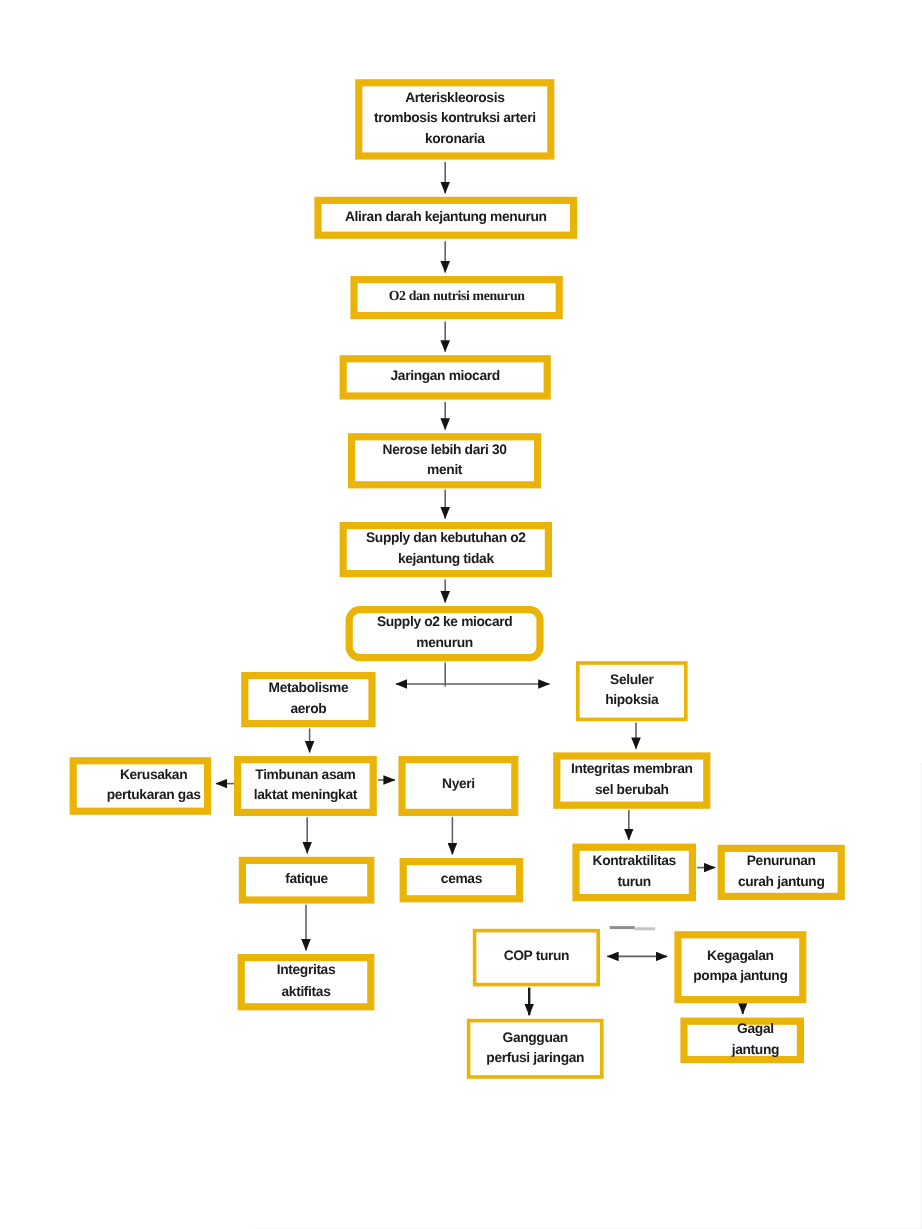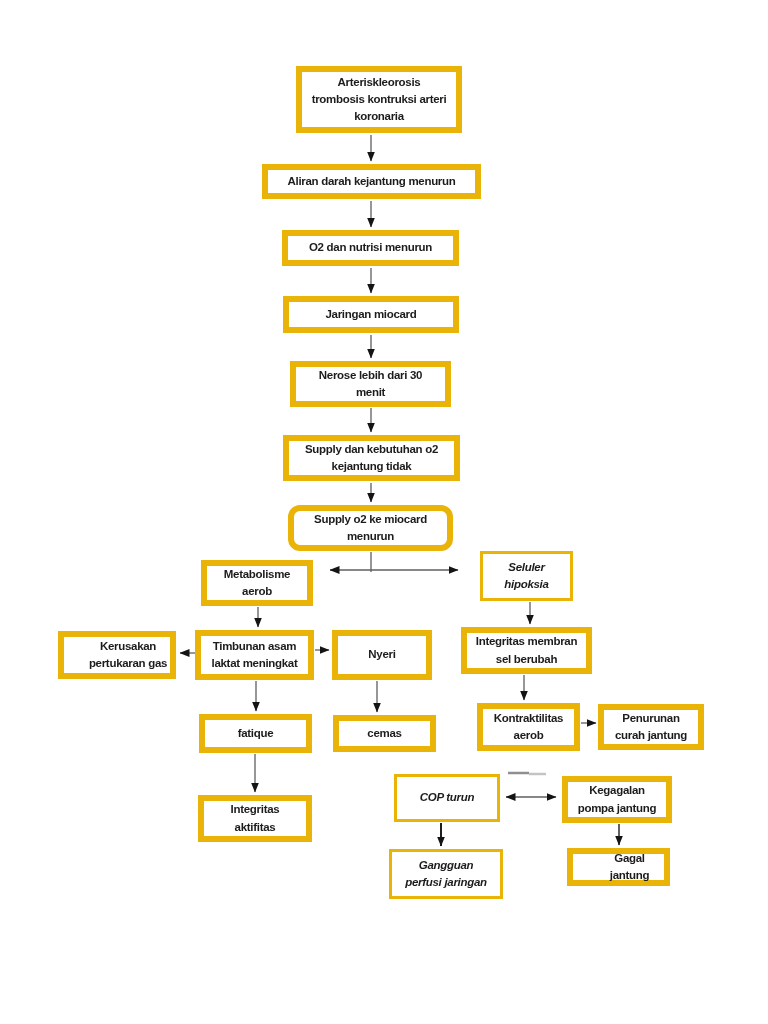--- a/index.html
+++ b/index.html
@@ -35,21 +35,20 @@
     white-space: pre-line;
     font-size: 11.5px;
     font-weight: 700;
     letter-spacing: -0.3px;
     line-height: 1.5;
     color: #1c1c1c;
     padding: 1px 2px;
   }
   .node.thick {
     border-width: 3px;
-    font-style: italic;
   }
 </style>
 </head>
 <body>
 
 <div class="page">
 
   <svg class="connector-layer" width="768" height="1024" viewBox="0 0 768 1024" xmlns="http://www.w3.org/2000/svg">
     <defs>
       <marker id="head" viewBox="0 0 10 8" refX="9.5" refY="4" markerWidth="10" markerHeight="8" markerUnits="userSpaceOnUse" orient="auto-start-reverse">
@@ -89,21 +88,21 @@
       <line x1="529" y1="774" x2="546" y2="774" stroke="#c4c4c4" stroke-width="2.5"></line>
     </g>
   </svg>
 
   <div class="node" style="left:296px; top:66px; width:166px; height:67px;">Arteriskleorosis
 trombosis kontruksi arteri
 koronaria</div>
 
   <div class="node" style="left:262px; top:164px; width:219px; height:35px;">Aliran darah kejantung menurun</div>
 
-  <div class="node" style="left:282px; top:230px; width:177px; height:36px;">O2 dan nutrisi menurun</div>
+  <div class="node" style="left:292px; top:230px; width:177px; height:36px;font-family:Liberation Serif, serif;">O2 dan nutrisi menurun</div>
 
   <div class="node" style="left:283px; top:296px; width:176px; height:37px;">Jaringan miocard</div>
 
   <div class="node" style="left:290px; top:361px; width:161px; height:46px;">Nerose lebih dari 30
 menit</div>
 
   <div class="node" style="left:283px; top:435px; width:177px; height:46px;">Supply dan kebutuhan o2
 kejantung tidak</div>
 
   <div class="node" style="left:288px; top:505px; width:165px; height:46px;border-radius:12px;">Supply o2 ke miocard
@@ -124,31 +123,31 @@
   <div class="node" style="left:332px; top:630px; width:100px; height:50px;">Nyeri</div>
 
   <div class="node" style="left:461px; top:627px; width:131px; height:47px;">Integritas membran
 sel berubah</div>
 
   <div class="node" style="left:199px; top:714px; width:113px; height:39px;">fatique</div>
 
   <div class="node" style="left:333px; top:715px; width:103px; height:37px;text-align:right;">cemas</div>
 
   <div class="node" style="left:477px; top:703px; width:103px; height:48px;">Kontraktilitas
-aerob</div>
+turun</div>
 
   <div class="node" style="left:598px; top:704px; width:106px; height:46px;">Penurunan
 curah jantung</div>
 
   <div class="node" style="left:198px; top:795px; width:114px; height:47px;">Integritas
 aktifitas</div>
 
   <div class="node thick" style="left:394px; top:774px; width:106px; height:48px;">COP turun</div>
 
-  <div class="node" style="left:562px; top:776px; width:110px; height:47px;">Kegagalan
+  <div class="node" style="left:562px; top:776px; width:110px; height:60px;">Kegagalan
 pompa jantung</div>
 
   <div class="node thick" style="left:389px; top:849px; width:114px; height:50px;">Gangguan
 perfusi jaringan</div>
 
   <div class="node" style="left:567px; top:848px; width:103px; height:38px;padding-left:24px;">Gagal jantung</div>
 
 </div>
 
 </body></html>

